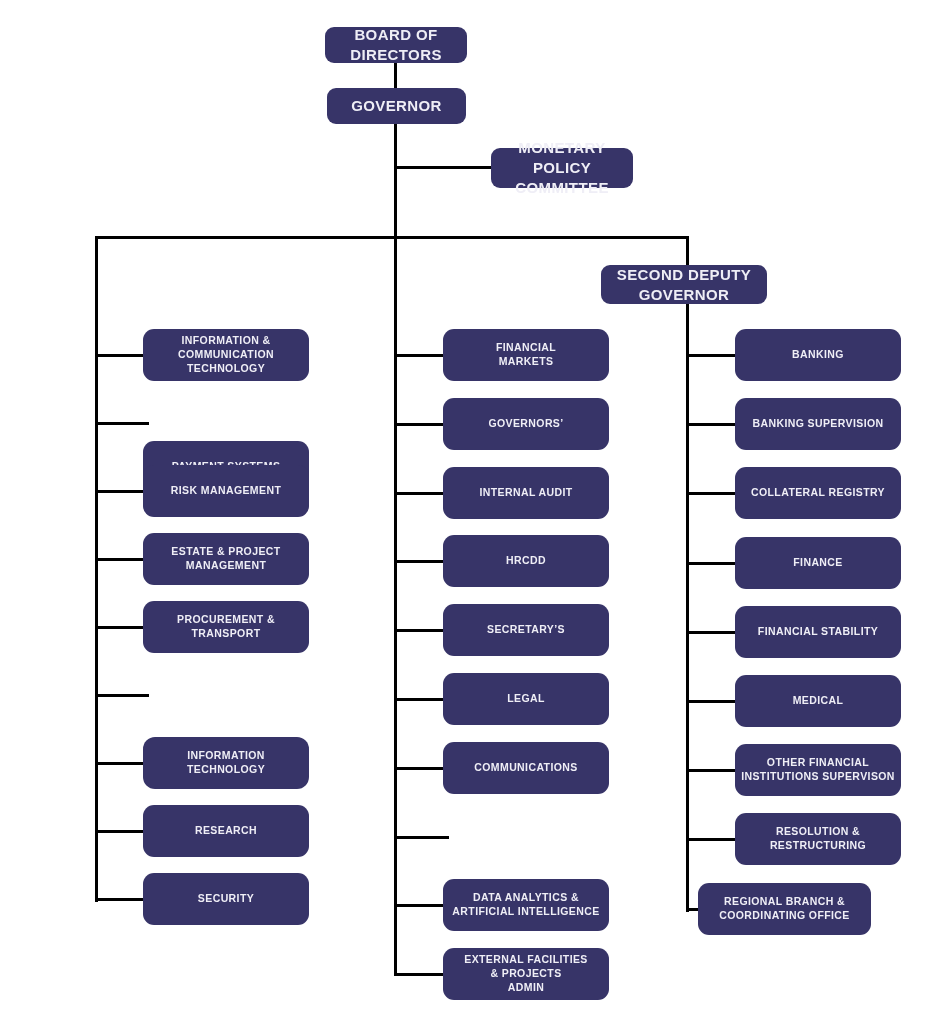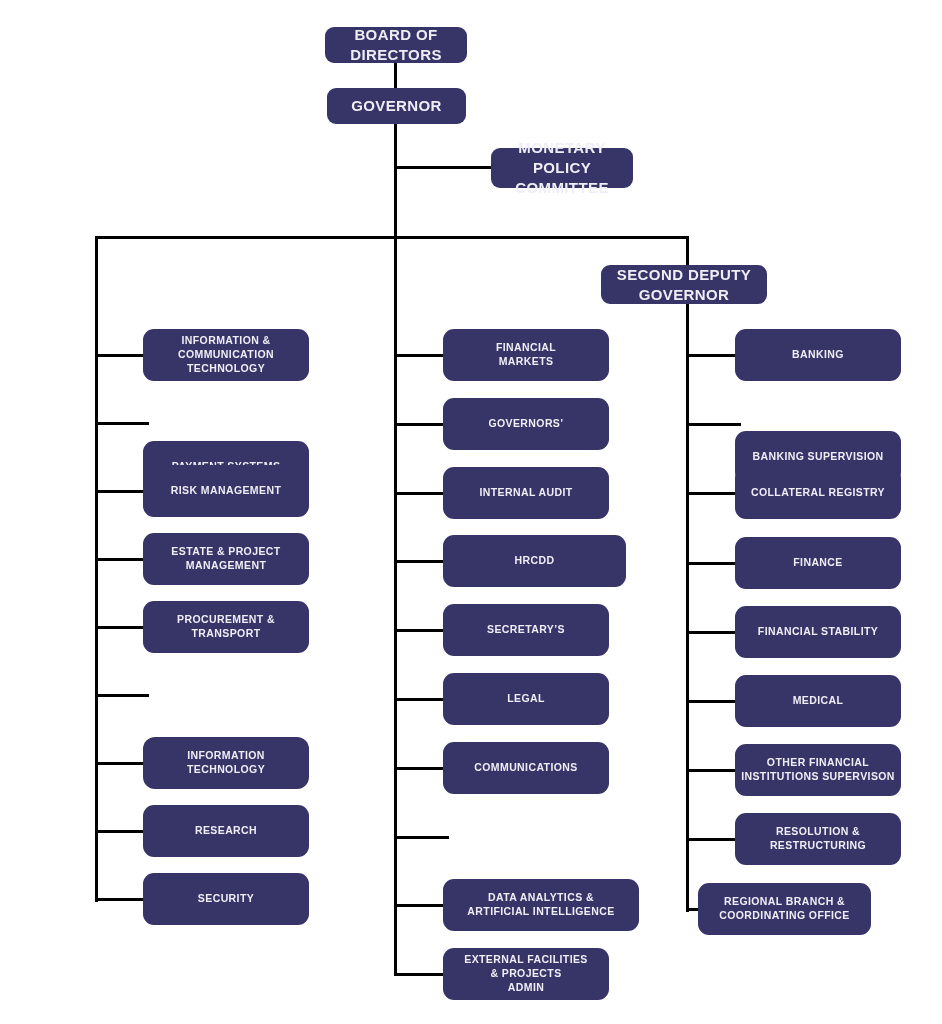--- a/index.html
+++ b/index.html
@@ -81,39 +81,39 @@
     <div class="line" style="left: 95px; top: 898px; width: 54px; height: 3px;"></div>
     <div class="node dept" style="left: 143px; top: 873px; width: 166px; height: 52px;">SECURITY</div>
     <div class="line" style="left: 394px; top: 354px; width: 55px; height: 3px;"></div>
     <div class="node dept" style="left: 443px; top: 329px; width: 166px; height: 52px;">FINANCIAL
 MARKETS</div>
     <div class="line" style="left: 394px; top: 423px; width: 55px; height: 3px;"></div>
     <div class="node dept" style="left: 443px; top: 398px; width: 166px; height: 52px;">GOVERNORS’</div>
     <div class="line" style="left: 394px; top: 492px; width: 55px; height: 3px;"></div>
     <div class="node dept" style="left: 443px; top: 467px; width: 166px; height: 52px;">INTERNAL AUDIT</div>
     <div class="line" style="left: 394px; top: 560px; width: 55px; height: 3px;"></div>
-    <div class="node dept" style="left: 443px; top: 535px; width: 183px; height: 52px; text-align: right;">HRCDD</div>
+    <div class="node dept" style="left: 443px; top: 535px; width: 166px; height: 52px; text-align: right;">HRCDD</div>
     <div class="line" style="left: 394px; top: 629px; width: 55px; height: 3px;"></div>
     <div class="node dept" style="left: 443px; top: 604px; width: 166px; height: 52px;">SECRETARY’S</div>
     <div class="line" style="left: 394px; top: 698px; width: 55px; height: 3px;"></div>
     <div class="node dept" style="left: 443px; top: 673px; width: 166px; height: 52px;">LEGAL</div>
     <div class="line" style="left: 394px; top: 767px; width: 55px; height: 3px;"></div>
     <div class="node dept" style="left: 443px; top: 742px; width: 166px; height: 52px;">COMMUNICATIONS</div>
     <div class="line" style="left: 394px; top: 836px; width: 55px; height: 3px;"></div>
     <div class="line" style="left: 394px; top: 904px; width: 55px; height: 3px;"></div>
-    <div class="node dept" style="left: 443px; top: 879px; width: 196px; height: 52px;">DATA ANALYTICS &amp;
+    <div class="node dept" style="left: 443px; top: 879px; width: 166px; height: 52px;">DATA ANALYTICS &amp;
 ARTIFICIAL INTELLIGENCE</div>
     <div class="line" style="left: 394px; top: 973px; width: 55px; height: 3px;"></div>
     <div class="node dept" style="left: 443px; top: 948px; width: 166px; height: 52px;">EXTERNAL FACILITIES
 &amp; PROJECTS
 ADMIN</div>
     <div class="line" style="left: 686px; top: 354px; width: 55px; height: 3px;"></div>
     <div class="node dept" style="left: 735px; top: 329px; width: 166px; height: 52px;">BANKING</div>
     <div class="line" style="left: 686px; top: 423px; width: 55px; height: 3px;"></div>
-    <div class="node dept" style="left: 735px; top: 398px; width: 166px; height: 52px; margin-top: 33px;">BANKING SUPERVISION</div>
+    <div class="node dept" style="left: 735px; top: 398px; width: 166px; height: 52px;">BANKING SUPERVISION</div>
     <div class="line" style="left: 686px; top: 492px; width: 55px; height: 3px;"></div>
     <div class="node dept" style="left: 735px; top: 467px; width: 166px; height: 52px;">COLLATERAL REGISTRY</div>
     <div class="line" style="left: 686px; top: 562px; width: 55px; height: 3px;"></div>
     <div class="node dept" style="left: 735px; top: 537px; width: 166px; height: 52px;">FINANCE</div>
     <div class="line" style="left: 686px; top: 631px; width: 55px; height: 3px;"></div>
     <div class="node dept" style="left: 735px; top: 606px; width: 166px; height: 52px;">FINANCIAL STABILITY</div>
     <div class="line" style="left: 686px; top: 700px; width: 55px; height: 3px;"></div>
     <div class="node dept" style="left: 735px; top: 675px; width: 166px; height: 52px;">MEDICAL</div>
     <div class="line" style="left: 686px; top: 769px; width: 55px; height: 3px;"></div>
     <div class="node dept" style="left: 735px; top: 744px; width: 166px; height: 52px;">OTHER FINANCIAL

